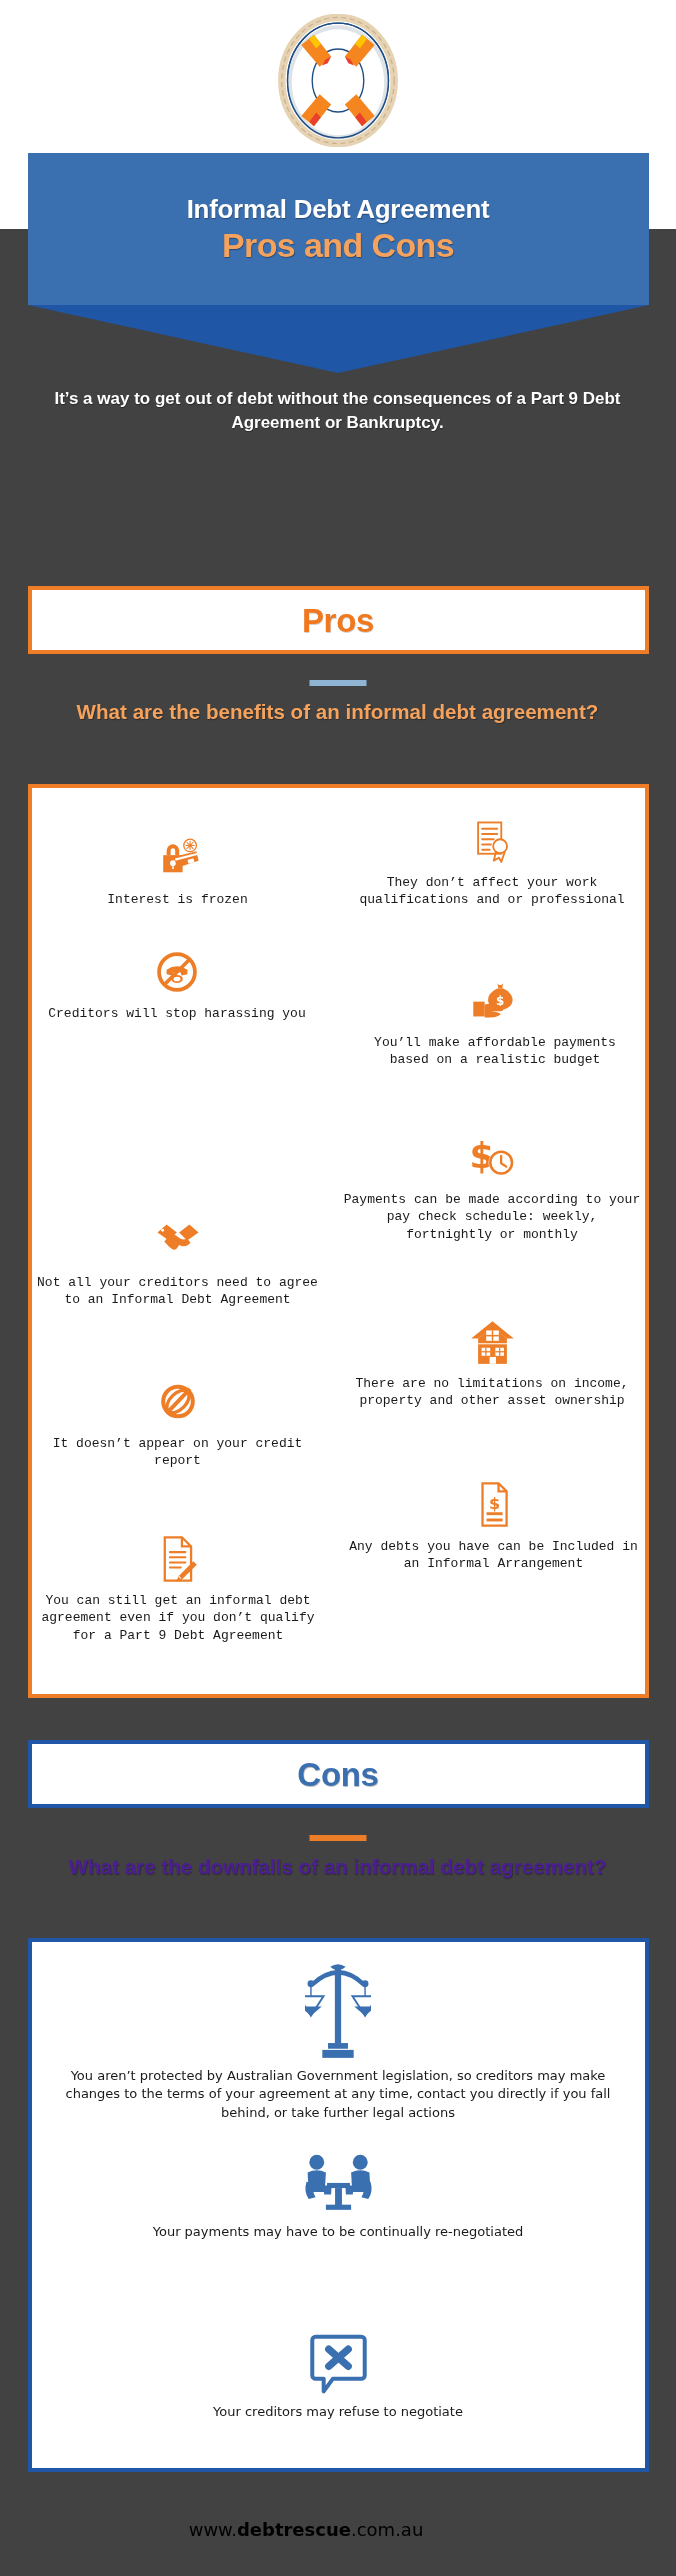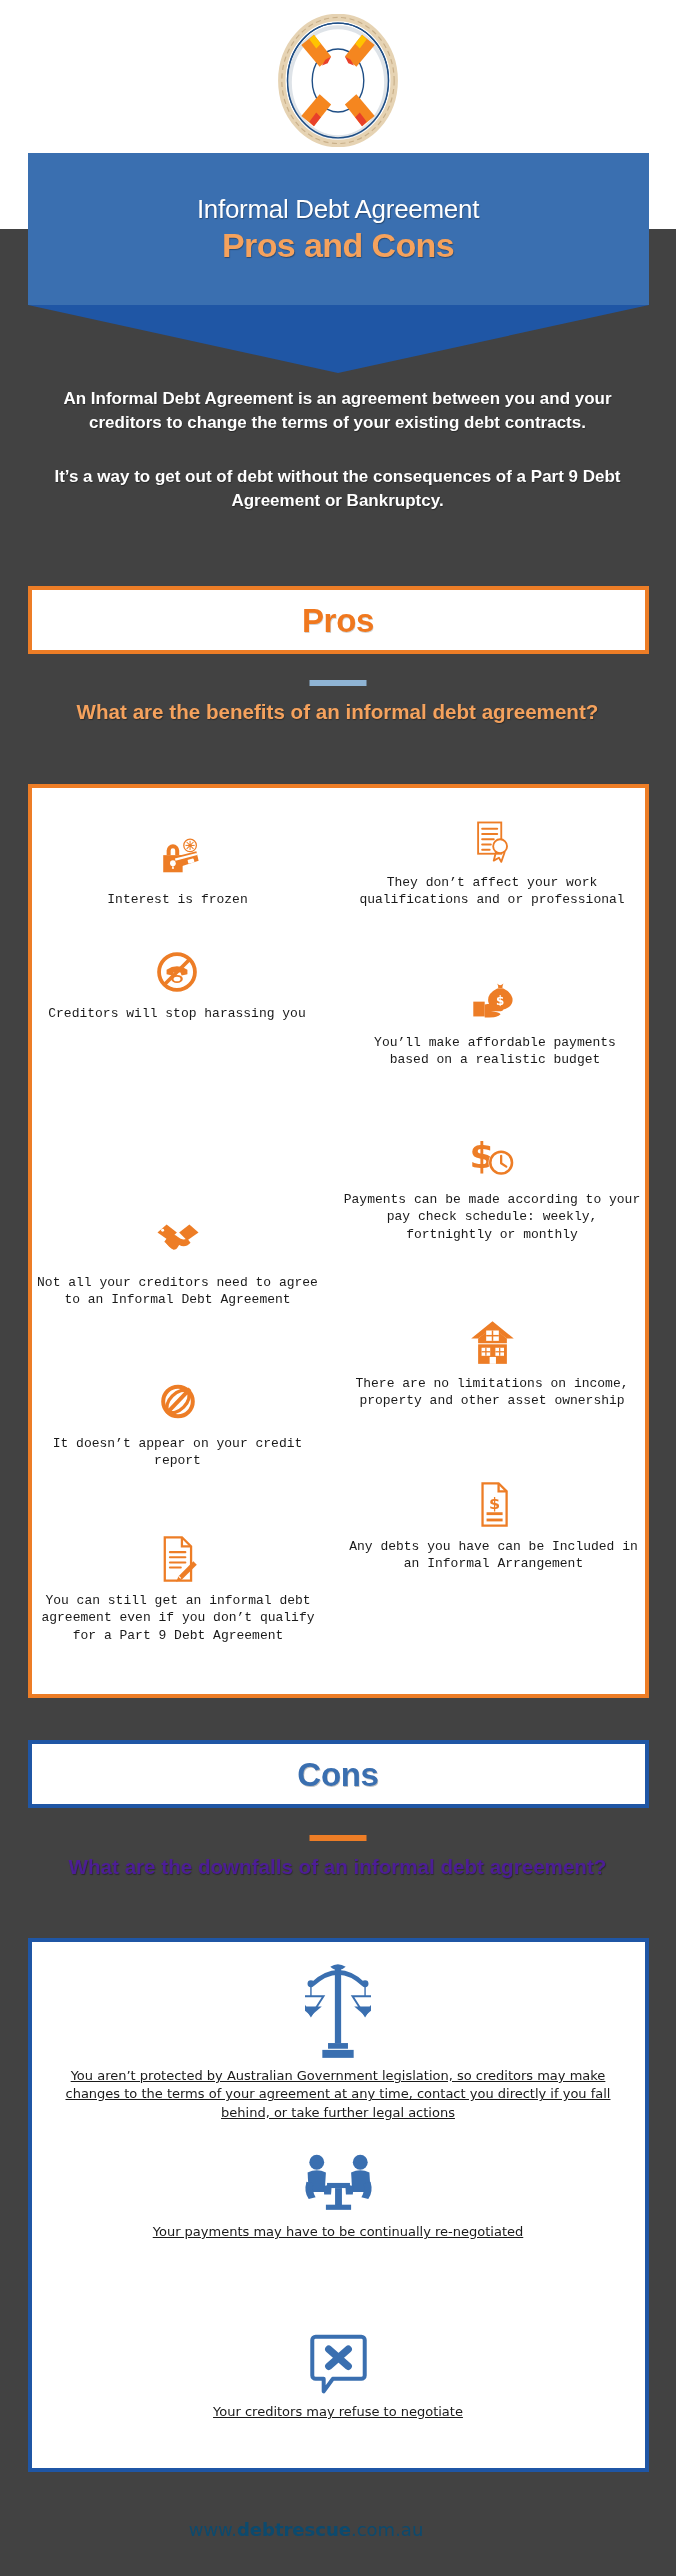--- a/index.html
+++ b/index.html
@@ -46,21 +46,21 @@
     position:absolute;
     left:0; top:0; right:0; bottom:0;
     display:flex;
     flex-direction:column;
     align-items:center;
     justify-content:center;
   }
   .banner-title{
     color:#ffffff;
     font-size:26px;
-    font-weight:normal;
+    font-weight:bold;
     letter-spacing:-0.3px;
     text-shadow:0.6px 0.6px 1.1px rgba(0,0,0,.35);
     margin:0 0 6.9px 0;
     line-height:1;
   }
   .banner-sub{
     color:#F5A25D;
     font-size:34px;
     font-weight:bold;
     letter-spacing:-0.6px;
@@ -198,30 +198,29 @@
     display:flex;
     align-items:center;
     justify-content:center;
     margin-bottom:8px;
   }
   .con-text{
     font-size:13px;
     color:#1a1a1a;
     line-height:1.42;
     font-family:"DejaVu Sans", sans-serif;
-    text-decoration:underline;
   }
 
   
   .footer{
     position:absolute;
     left:0; top:2519px;
     width:612px;
     text-align:center;
-    color:#0c4a6e;
+    color:#000000;
     font-size:18px;
     font-family:"DejaVu Sans", sans-serif;
   }
   .footer b{font-weight:bold;}
 </style>
 </head>
 <body>
 
 <div class="page">
 
@@ -259,21 +258,20 @@
 
   <div class="banner-chevron"></div>
   <div class="banner">
     <div class="banner-inner">
       <div class="banner-title">Informal Debt Agreement</div>
       <div class="banner-sub">Pros and Cons</div>
     </div>
   </div>
 
   <div class="intro">
-    <p>An Informal Debt Agreement is an agreement between you and your creditors to change the terms of your existing debt contracts.</p>
     <p>It’s a way to get out of debt without the consequences of a Part 9 Debt Agreement or Bankruptcy.</p>
   </div>
 
   <div class="plate plate-pros">
     <span class="plate-label">Pros</span>
   </div>
   <div class="rule rule-blue"></div>
   <div class="question question-pros">What are the benefits of an informal debt agreement?</div>
 
   <div class="contentbox box-pros"></div>

